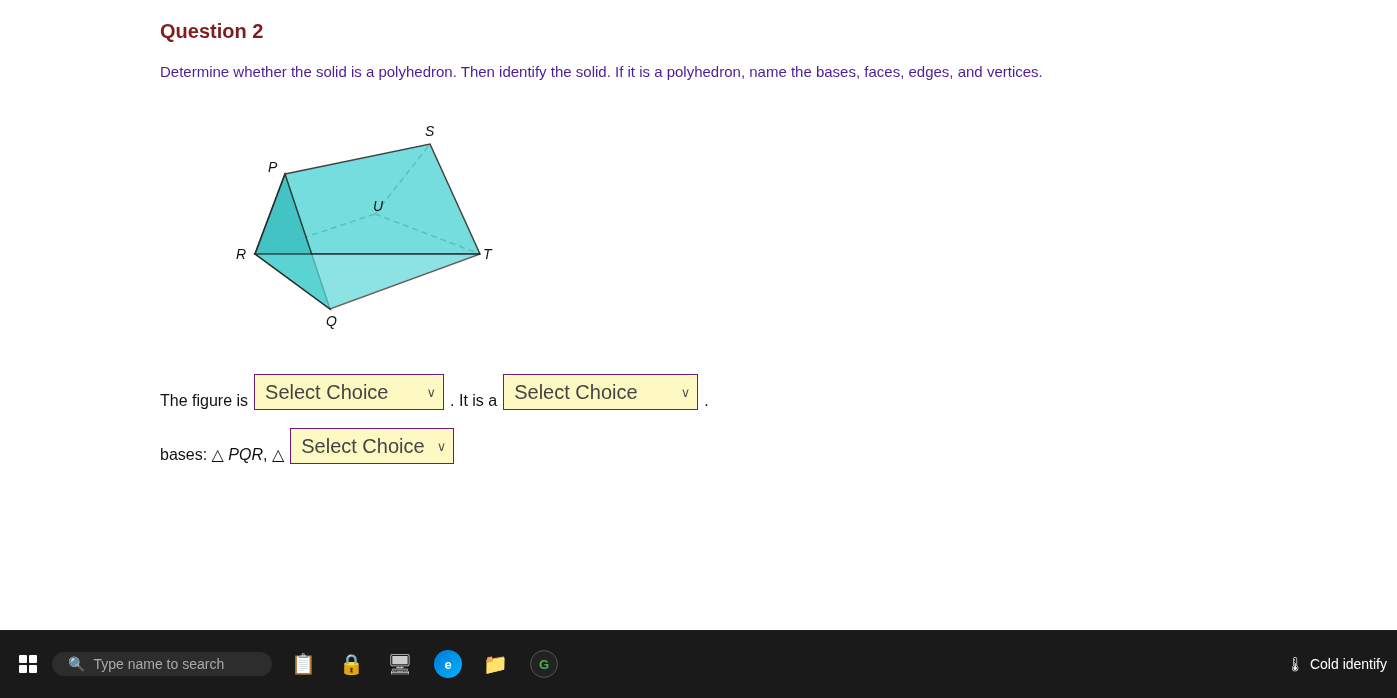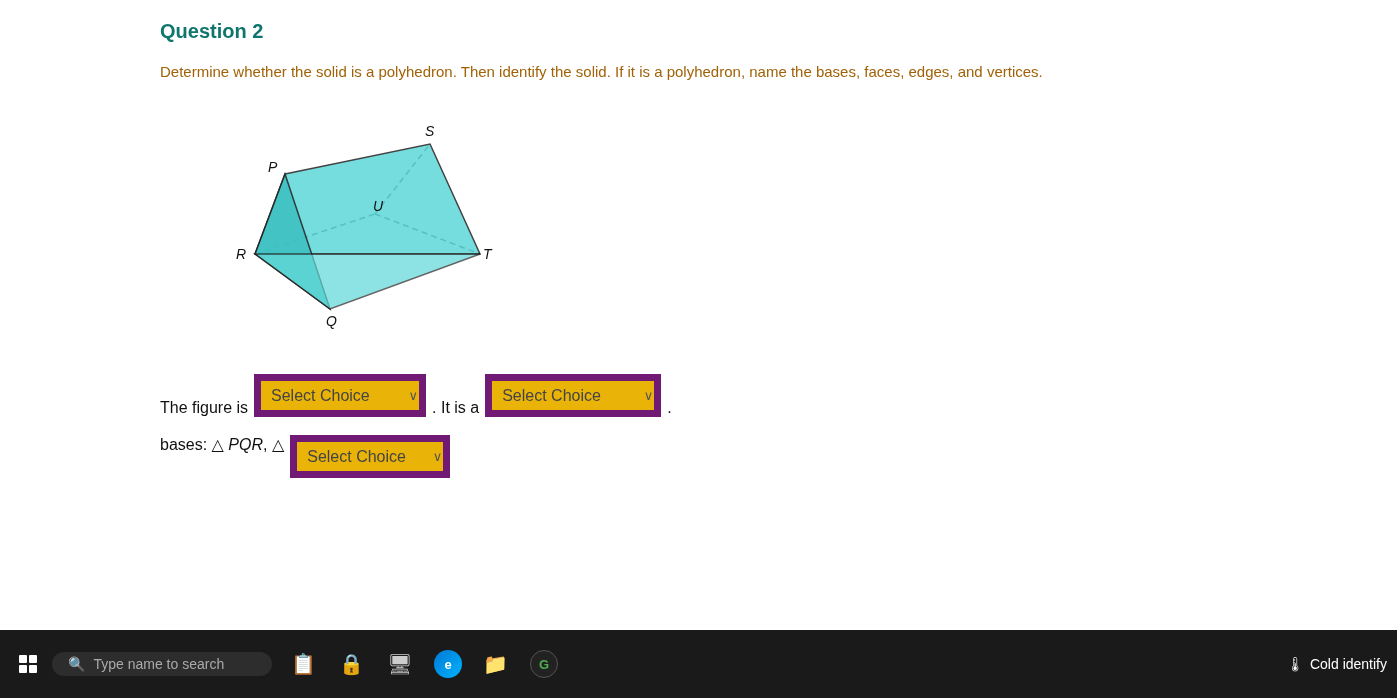--- a/index.html
+++ b/index.html
@@ -18,27 +18,27 @@
       background: #ffffff;
       width: 100%;
       height: 630px;
       padding: 20px 160px 20px 160px;
       position: relative;
     }
 
     .question-title {
       font-size: 20px;
       font-weight: bold;
-      color: #0f766e;
+      color: #7f1d1d;
       margin-bottom: 18px;
     }
 
     .question-text {
       font-size: 15px;
-      color: #a16207;
+      color: #4c1d95;
       margin-bottom: 30px;
       line-height: 1.5;
     }
 
     
     .figure-area {
       position: relative;
       width: 340px;
       height: 230px;
       margin-bottom: 30px;
@@ -57,32 +57,32 @@
       align-items: flex-end;
       gap: 6px;
       font-size: 16px;
       color: #111;
       margin-bottom: 18px;
       flex-wrap: wrap;
     }
 
     .bases-row {
       display: flex;
-      align-items: flex-start;
+      align-items: flex-end;
       gap: 6px;
       font-size: 16px;
       color: #111;
       flex-wrap: wrap;
     }
 
     .select-box {
-      border: 7px solid #701a75;
-      background: #eab308;
+      border: 1px solid #701a75;
+      background: #fef9c3;
       padding: 6px 28px 6px 10px;
-      font-size: 16px;
+      font-size: 20px;
       color: #444;
       appearance: none;
       -webkit-appearance: none;
       cursor: pointer;
       position: relative;
       min-width: 160px;
     }
 
     .select-wrapper {
       position: relative;

